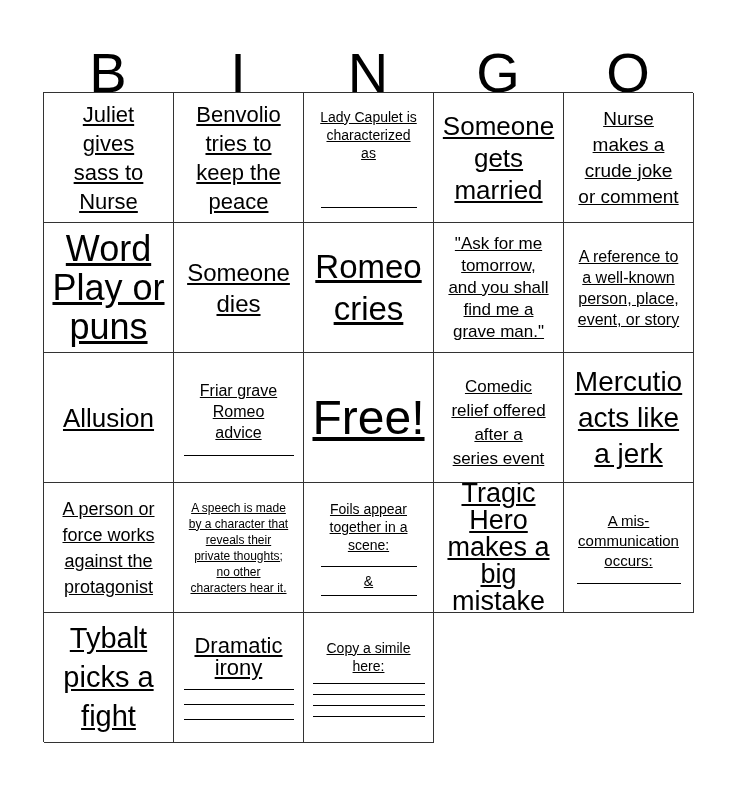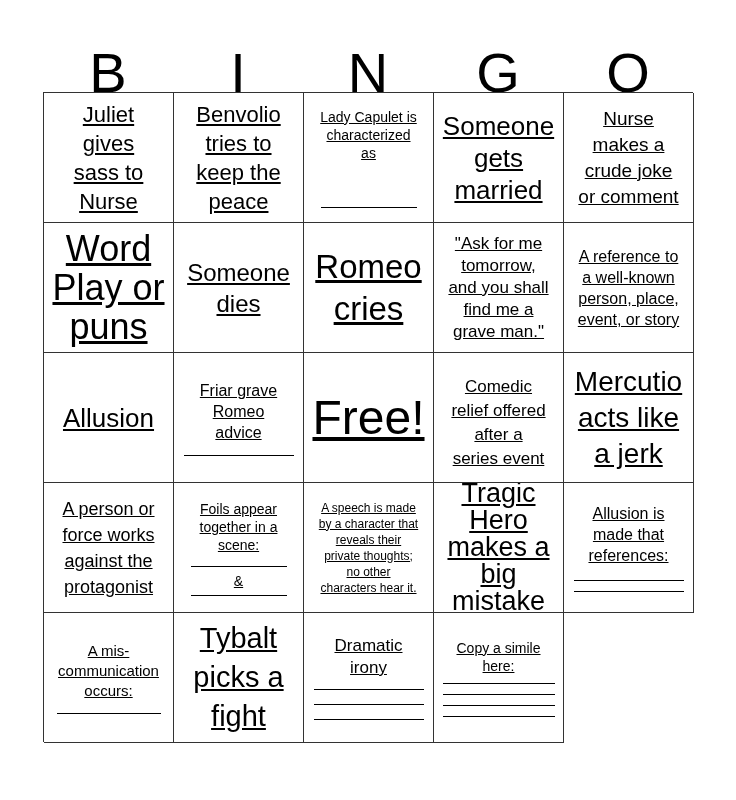--- a/index.html
+++ b/index.html
@@ -107,60 +107,53 @@
 acts like
 a jerk</div>
     </div>
     <div class="cell">
       <div class="txt" style="font-size: 18px; line-height: 26px;">A person or
 force works
 against the
 protagonist</div>
     </div>
     <div class="cell">
+      <div class="txt" style="font-size: 12px; line-height: 16px;">A speech is made
+by a character that
+reveals their
+private thoughts;
+no other
+characters hear it.</div>
+    </div>
+    <div class="cell">
       <div class="txt" style="font-size: 14px; line-height: 18px;">Foils appear
 together in a
 scene:</div>
       <div class="line" style="width: 96px; margin-top: 12px;"></div>
       <div class="amp">&amp;</div>
       <div class="line" style="width: 96px; margin-top: 6px;"></div>
     </div>
     <div class="cell">
-      <div class="txt" style="font-size: 12px; line-height: 16px;">A speech is made
-by a character that
-reveals their
-private thoughts;
-no other
-characters hear it.</div>
-    </div>
-    <div class="cell">
       <div class="txt" style="font-size: 27px; line-height: 27px;">Tragic Hero
 makes a
 big mistake</div>
-    </div>
-    <div class="cell">
-      <div class="txt" style="font-size: 16px; line-height: 21px;">Allusion is
-made that
-references:</div>
-      <div class="line" style="width: 110px; margin-top: 14px;"></div>
-      <div class="line" style="width: 110px; margin-top: 10px;"></div>
     </div>
     <div class="cell">
       <div class="txt" style="font-size: 15px; line-height: 20px;">A mis-
 communication
 occurs:</div>
       <div class="line" style="width: 104px; margin-top: 12px;"></div>
     </div>
     <div class="cell">
       <div class="txt" style="font-size: 29px; line-height: 39px;">Tybalt
 picks a
 fight</div>
     </div>
     <div class="cell">
-      <div class="txt" style="font-size: 17px; line-height: 22px;">Dramatic
+      <div class="txt" style="font-size: 22px; line-height: 22px;">Dramatic
 irony</div>
       <div class="line" style="width: 110px; margin-top: 10px;"></div>
       <div class="line" style="width: 110px; margin-top: 14px;"></div>
       <div class="line" style="width: 110px; margin-top: 14px;"></div>
     </div>
     <div class="cell">
       <div class="txt" style="font-size: 14px; line-height: 18px;">Copy a simile
 here:</div>
       <div class="line" style="width: 112px; margin-top: 8px;"></div>
       <div class="line" style="width: 112px; margin-top: 10px;"></div>

